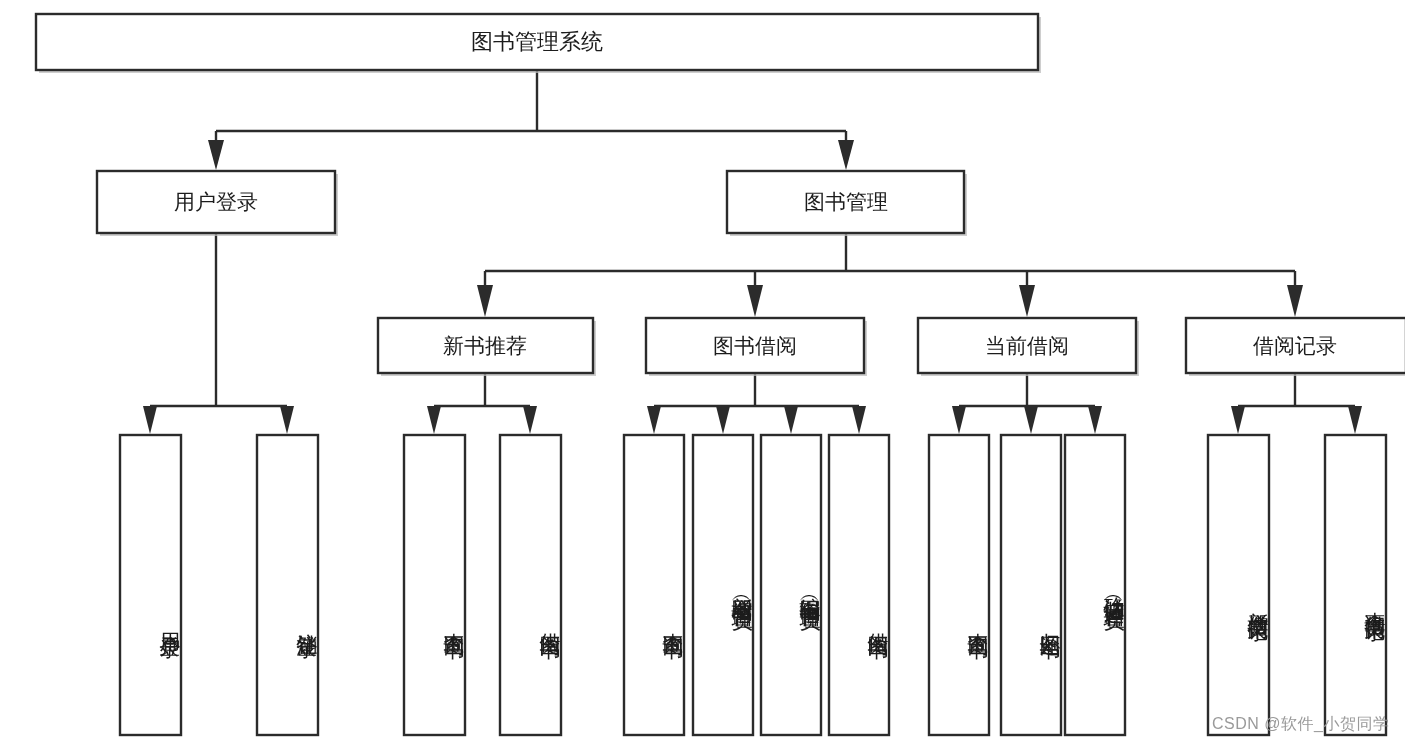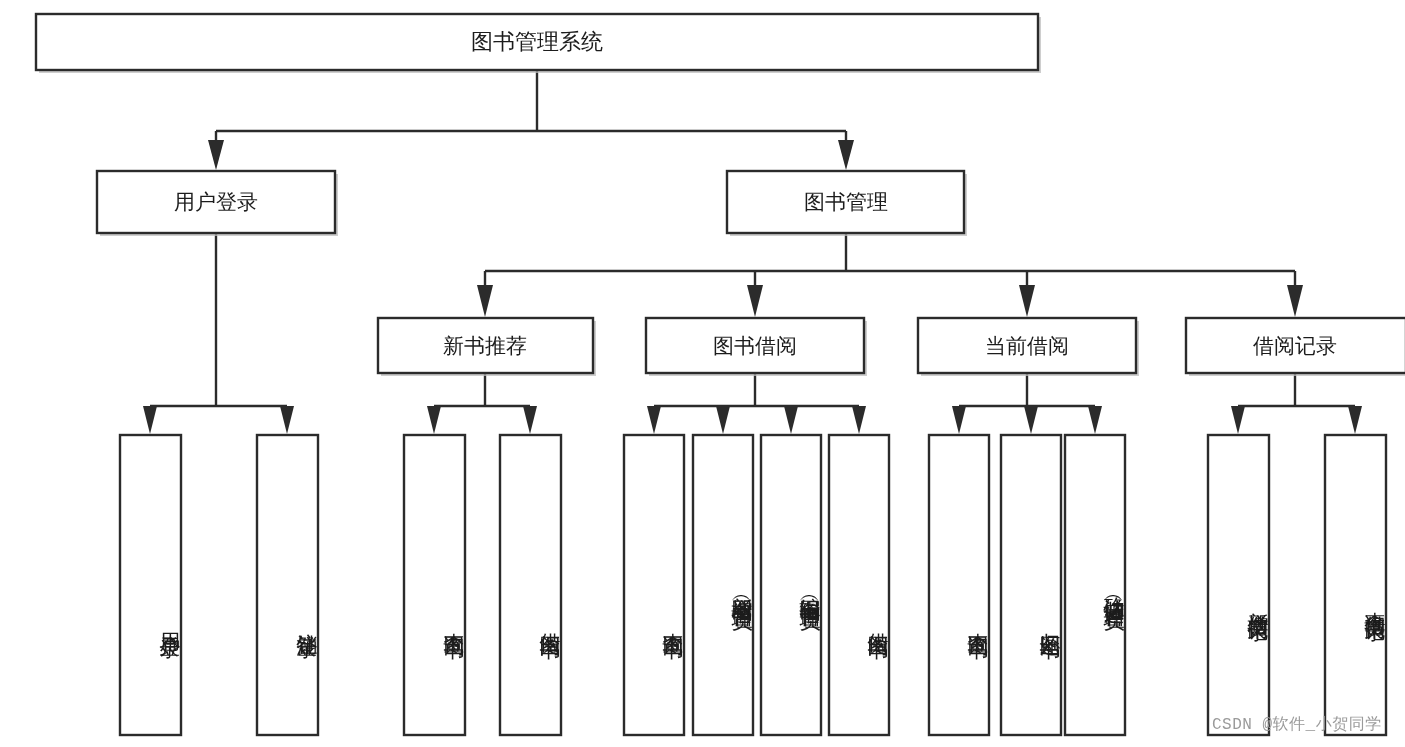--- a/index.html
+++ b/index.html
@@ -67,21 +67,21 @@
     line-height: 1.08;
     letter-spacing: 2px;
     color: #1c1c1c;
     white-space: nowrap;
     pointer-events: none;
   }
   .watermark {
     position: absolute;
     left: 1196px;
     top: 714px;
-    font-family: Liberation Mono, monospace;
+    font-family: Liberation Sans, sans-serif;
     font-size: 16px;
     color: #9a9a9a;
     letter-spacing: 0.5px;
     white-space: nowrap;
   }
 </style>
 </head>
 <body>
 
 <div id="diagram-root">

